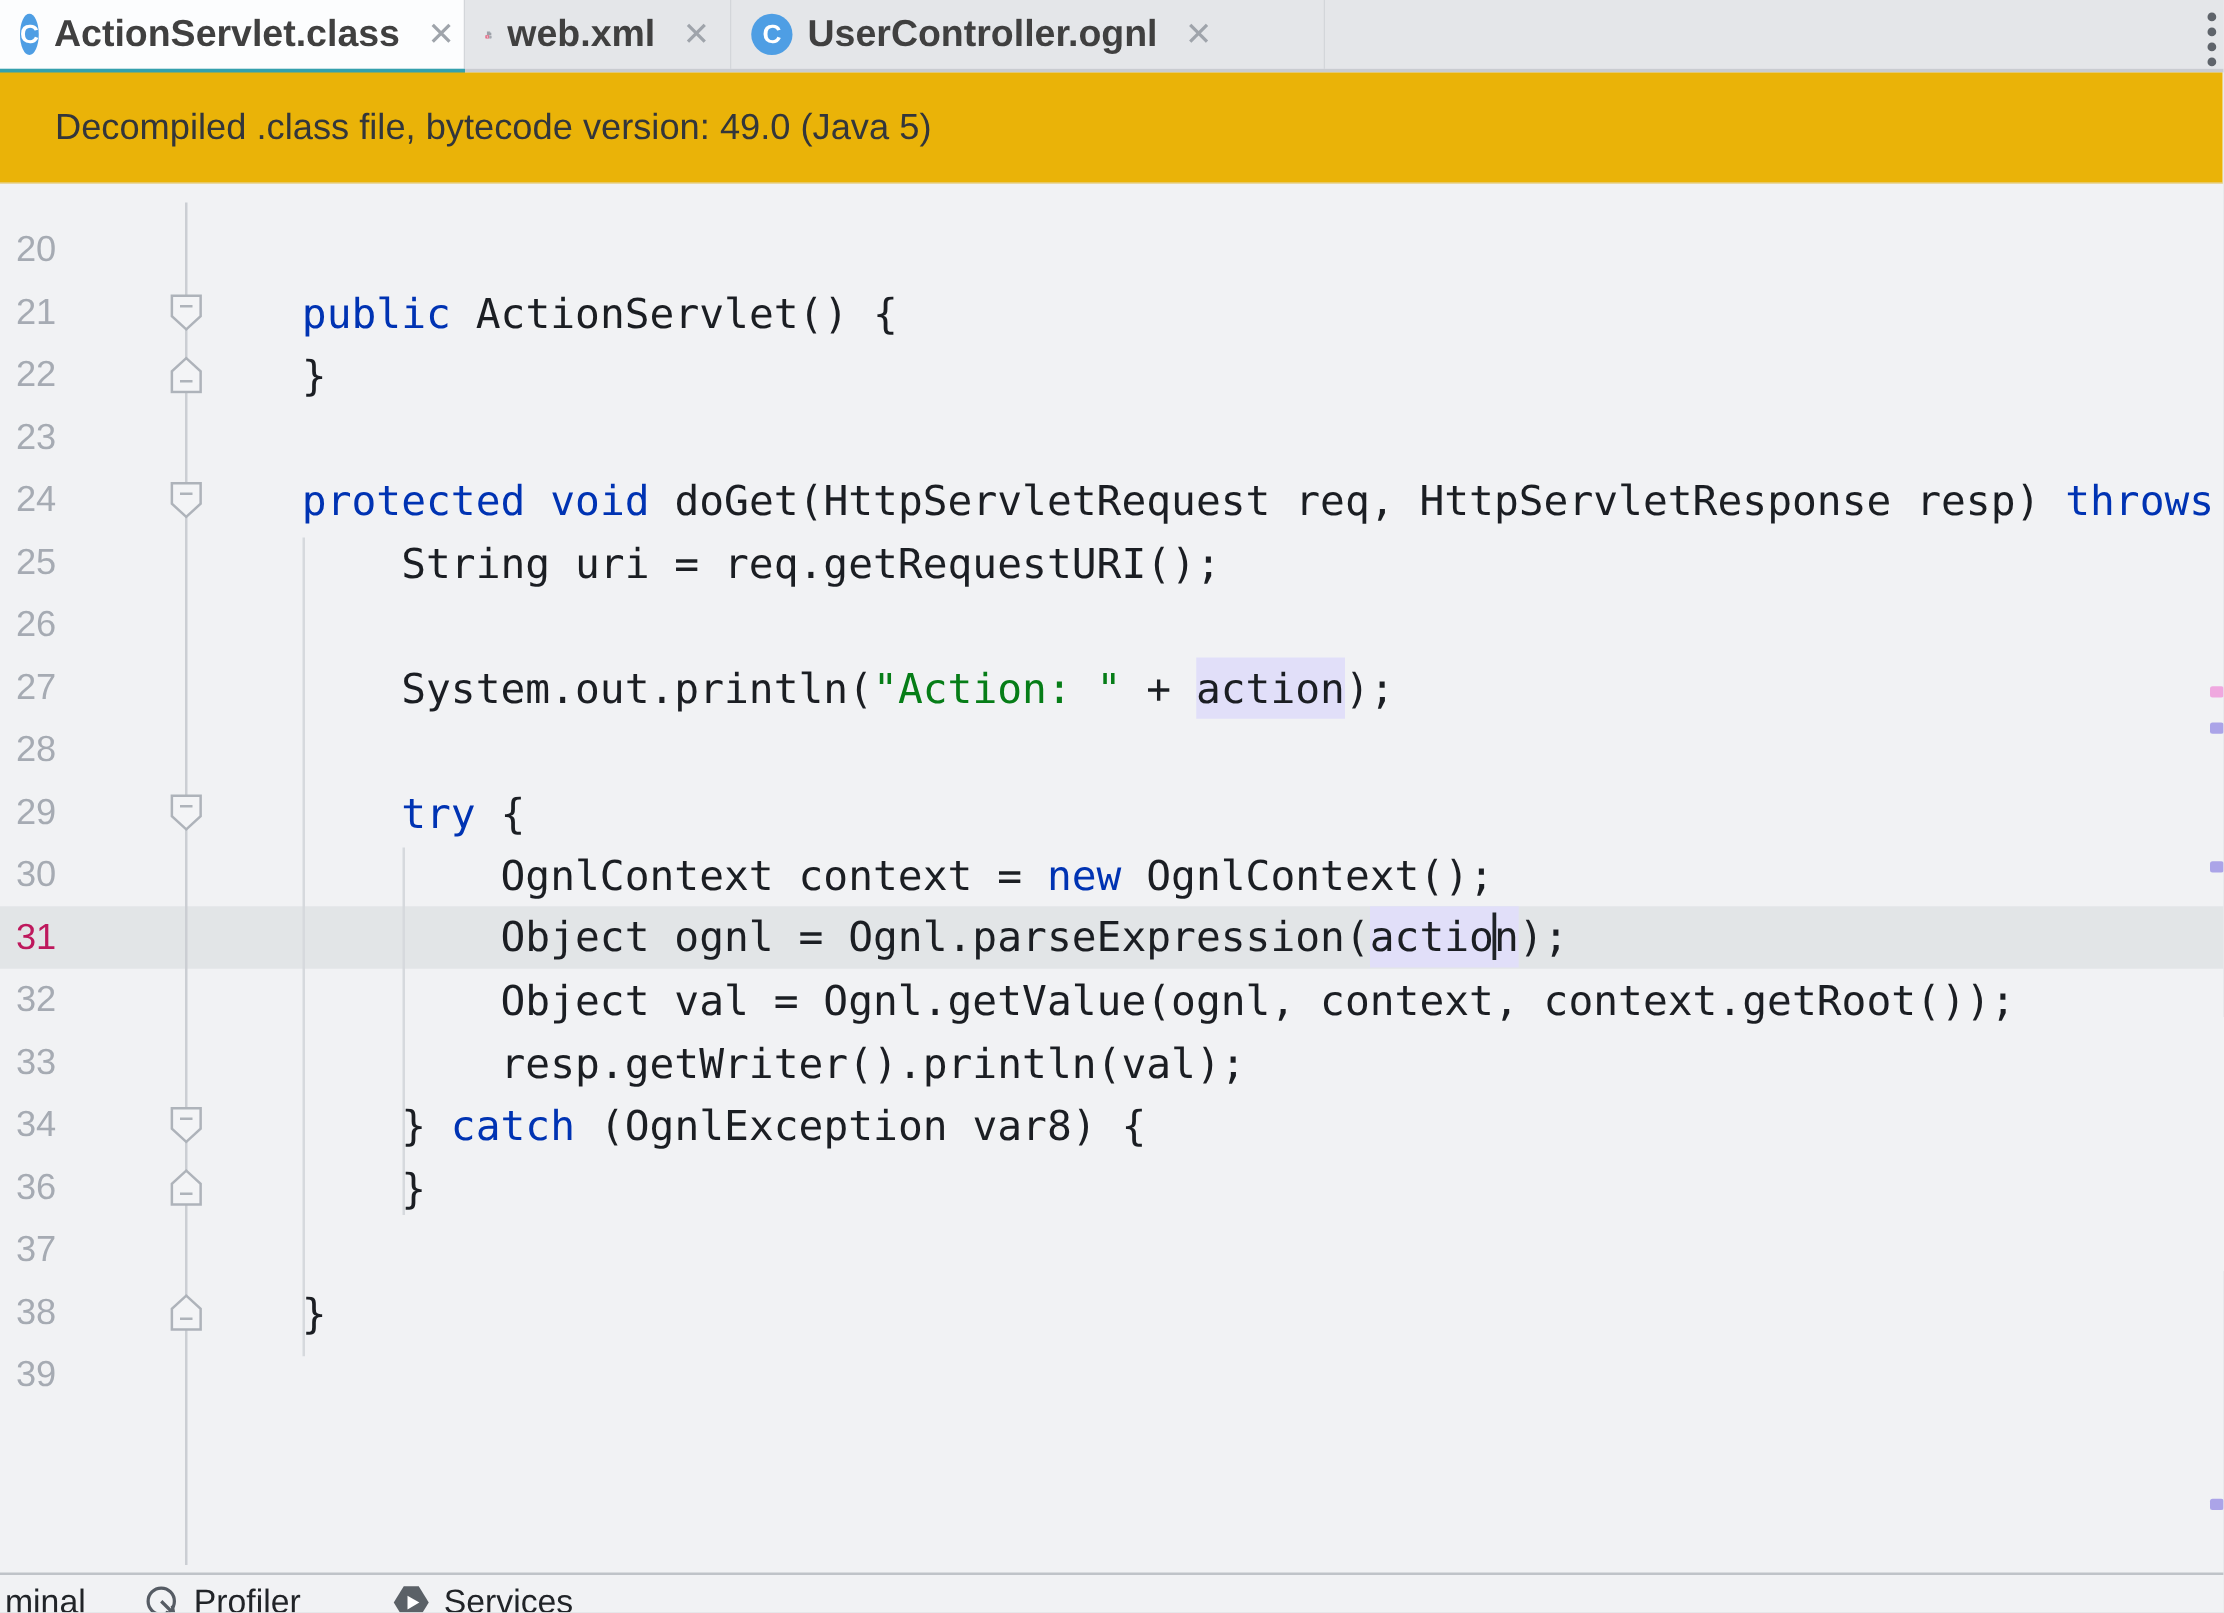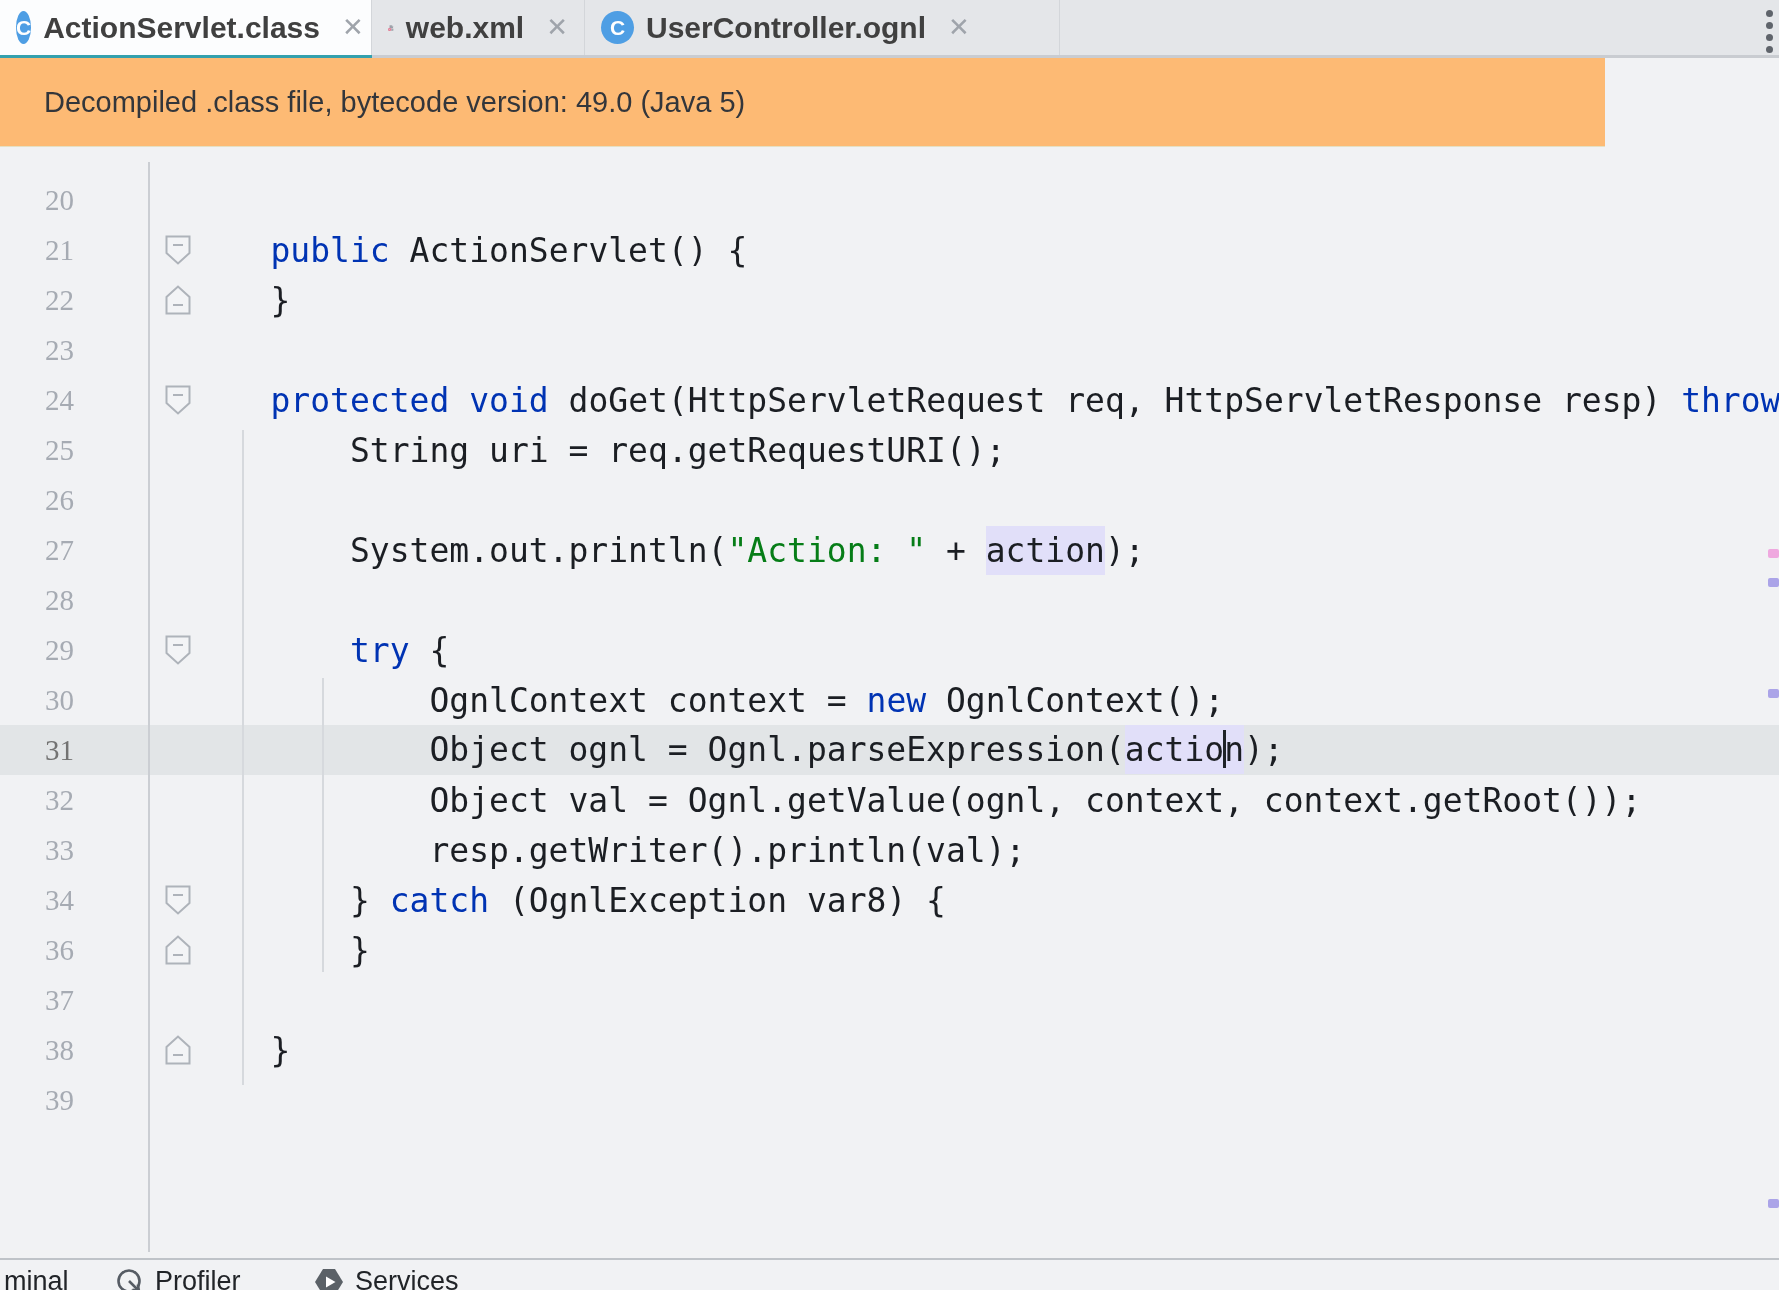--- a/index.html
+++ b/index.html
@@ -15,33 +15,33 @@
   .tab-close{font-size:26px;color:#9FA4AB;margin-left:10px;}
   .class-icon{width:33px;height:33px;border-radius:50%;background:#4E9EE4;color:#FFFFFF;
               display:flex;align-items:center;justify-content:center;
               font-size:21px;font-weight:bold;}
   #tab-underline{position:absolute;left:0;top:55px;width:372px;height:7px;background:#34A1AE;}
   #tabbar-border{position:absolute;left:372px;top:55px;width:1407px;height:3px;background:#C9CCD1;}
   #kebab{position:absolute;left:1759px;top:5px;width:20px;height:50px;}
   #kebab .dot{width:7px;height:7px;border-radius:50%;background:#5F646B;margin:5px auto;}
 
   
-  #banner{position:absolute;left:0;top:58px;width:1605px;height:89px;background:#fdba74;
+  #banner{position:absolute;left:0;top:58px;width:1778px;height:89px;background:#eab308;
           display:flex;align-items:center;box-sizing:border-box;padding-left:44px;
           border-bottom:1px solid #E6E0C2;}
   #banner span{font-size:29px;color:#33363B;}
 
   
   #editor{position:absolute;left:0;top:147px;width:1779px;height:1111px;overflow:hidden;}
   #code-lines{position:absolute;left:0;top:28px;width:1779px;}
   .row{position:relative;height:50px;display:flex;align-items:center;}
   .row.caret-row{background:#E2E5E7;}
-  .ln{flex:0 0 45px;text-align:right;font-family:Liberation Serif, serif;
-      font-size:29px;color:#A6ABB3;z-index:3;padding-left:29px;}
-  .ln.cur{color:#737373;}
+  .ln{flex:0 0 45px;text-align:right;font-family:Liberation Sans, sans-serif;
+      font-size:29px;color:#A6ABB3;z-index:3;}
+  .ln.cur{color:#be185d;}
   .foldcol{flex:0 0 117px;position:relative;z-index:3;}
   .foldcol svg{position:absolute;left:91px;top:-15px;}
   .code{font-family:"DejaVu Sans Mono",monospace;font-size:33px;color:#1B1E23;
         white-space:pre;z-index:2;font-variant-ligatures:none;}
   .tok-k{color:#0033B3;text-align:right;}
   .tok-s{color:#067D17;}
   .hl-write{background:#FBE5F3;padding:5px 0;}
   .hl-read{background:#E1DFF9;padding:5px 0;}
   .caret{display:inline-block;width:3px;height:38px;background:#1F2328;
          vertical-align:middle;margin:0 -1.5px;position:relative;top:-2px;}

